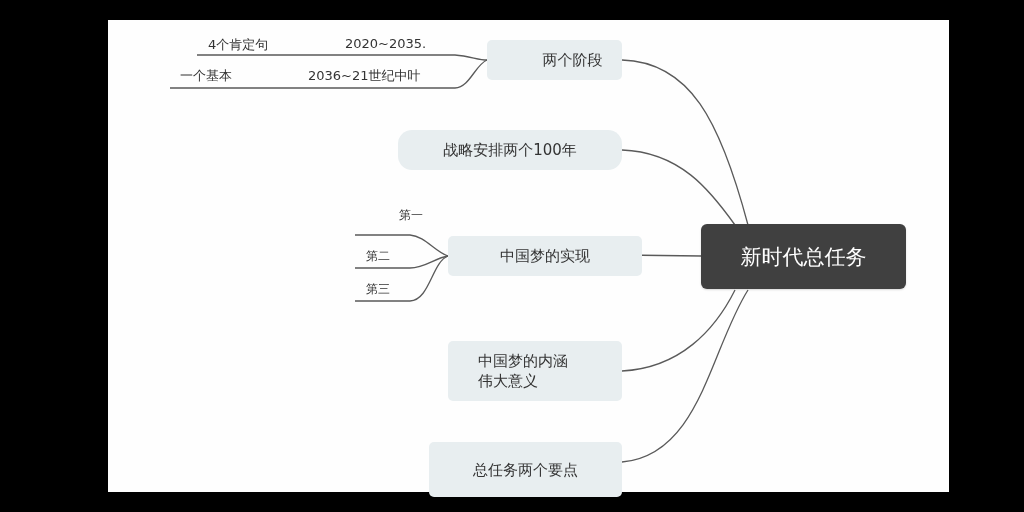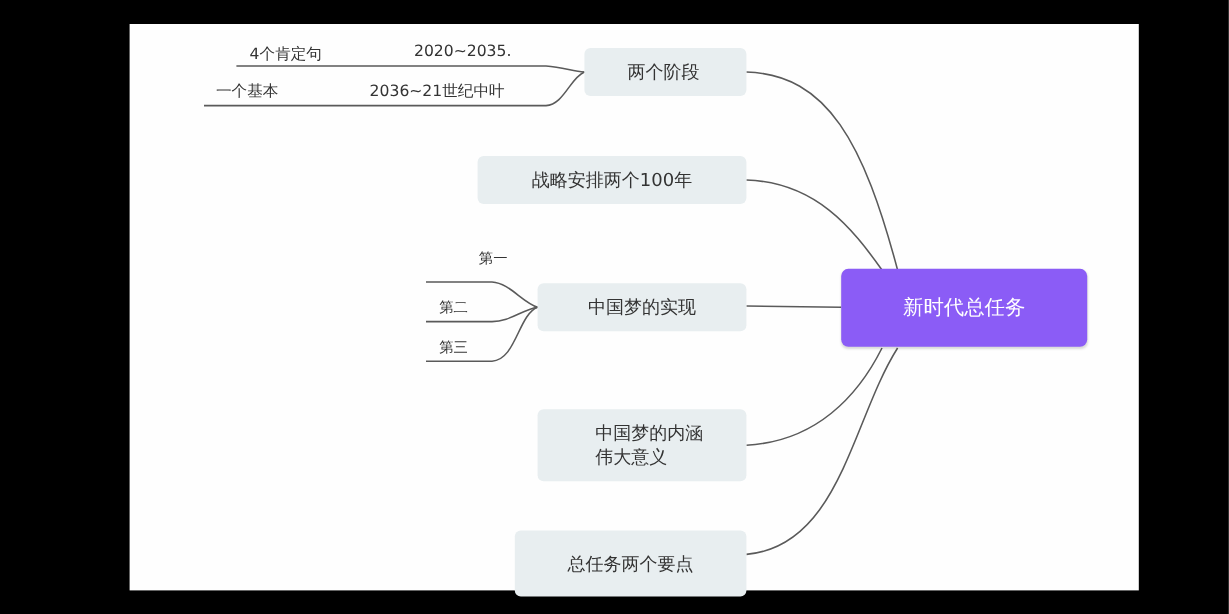--- a/index.html
+++ b/index.html
@@ -2,21 +2,21 @@
 <html><head>
 <meta charset="utf-8">
 <style>
   html, body { margin:0; padding:0; }
   body { width:1024px; height:512px; background:#000; position:relative; overflow:hidden;
          font-family:"DejaVu Sans","Liberation Sans",sans-serif; }
   .canvas { position:absolute; left:108px; top:20px; width:841px; height:472px; background:#fefefe; }
   svg.links { position:absolute; left:0; top:0; width:1024px; height:512px; pointer-events:none; }
   .node { position:absolute; background:#e8eef0; border-radius:5px; color:#333;
           font-size:15px; display:flex; align-items:center; box-sizing:border-box; }
-  .node.center { background:#8b5cf6; color:#fff; font-size:17px; justify-content:center;
+  .node.center { background:#404040; color:#fff; font-size:21px; justify-content:center;
                  border-radius:6px; box-shadow:0 1px 2px rgba(0,0,0,0.15); }
   .node span { white-space:pre-line; line-height:20px; }
   .leaf { position:absolute; font-size:13px; color:#333; white-space:nowrap; }
   .leaf.small { font-size:12px; }
 </style>
 </head>
 <body>
 
 <div class="canvas"></div>
 
@@ -35,33 +35,33 @@
     <path d="M355 235 L410 235 C425 236, 435 252, 448 256"></path>
     <path d="M355 268 L410 268 C425 268, 435 258, 448 256"></path>
     <path d="M355 301 L410 301 C430 300, 432 262, 448 256"></path>
   </g>
 </svg>
 
 <div class="node center" style="left:701px; top:224px; width:205px; height:65px;">
   <span>新时代总任务</span>
 </div>
 
-<div class="node" style="left:487px; top:40px; width:135px; height:40px; padding-left:36px;">
+<div class="node" style="left:487px; top:40px; width:135px; height:40px; justify-content:center;padding-left:36px;">
   <span>两个阶段</span>
 </div>
 
-<div class="node" style="left:398px; top:130px; width:224px; height:40px; justify-content:center;">
+<div class="node" style="left:398px; top:130px; width:224px; height:40px; justify-content:center;border-radius:14px;">
   <span>战略安排两个100年</span>
 </div>
 
-<div class="node" style="left:448px; top:236px; width:174px; height:40px; justify-content:center;">
+<div class="node" style="left:448px; top:236px; width:194px; height:40px; justify-content:center;">
   <span>中国梦的实现</span>
 </div>
 
-<div class="node" style="left:448px; top:341px; width:174px; height:60px; padding-left:48px;">
+<div class="node" style="left:448px; top:341px; width:174px; height:60px; padding-left:30px;">
   <span>中国梦的内涵
 伟大意义</span>
 </div>
 
 <div class="node" style="left:429px; top:442px; width:193px; height:55px; justify-content:center;">
   <span>总任务两个要点</span>
 </div>
 
 <div class="leaf" style="left:208px; top:36px;">
   <span>4个肯定句</span>

